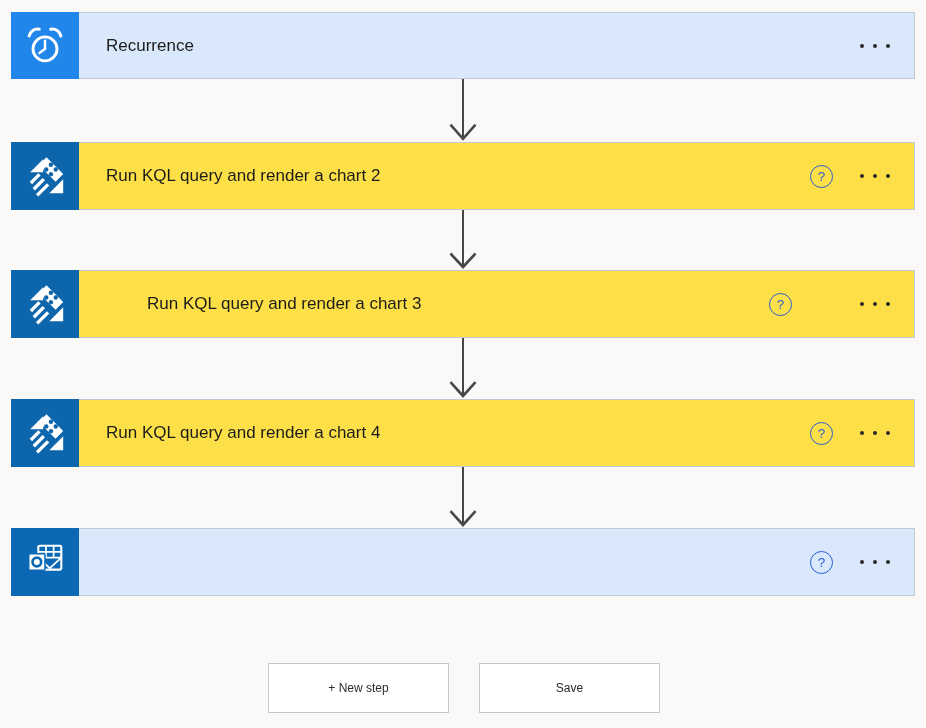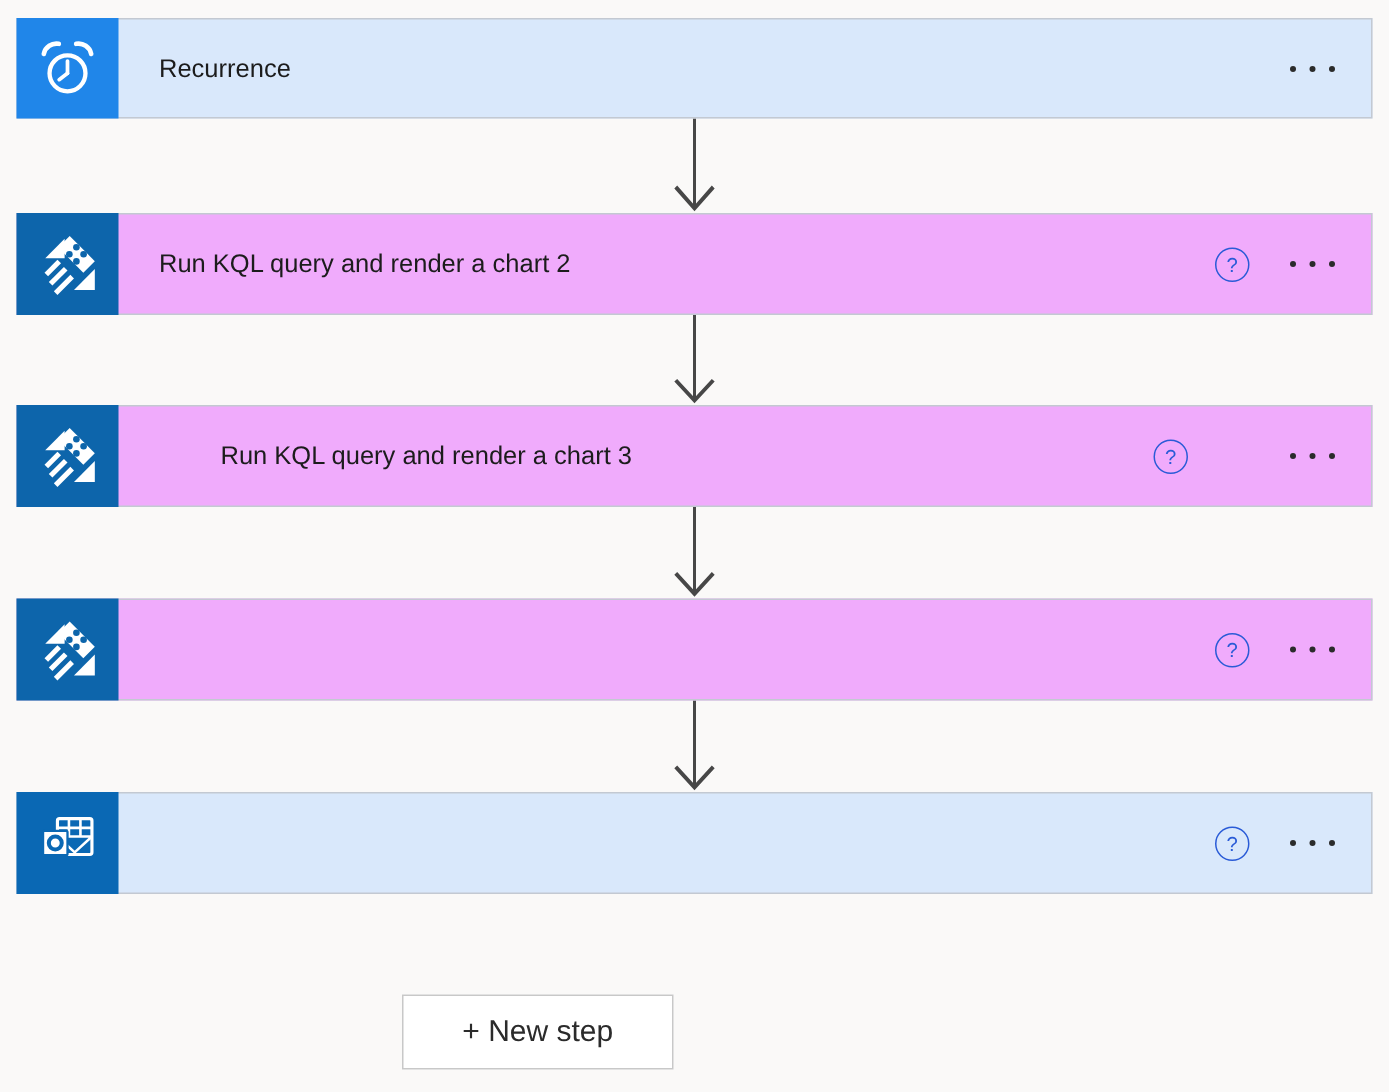--- a/index.html
+++ b/index.html
@@ -9,21 +9,21 @@
   }
   .canvas{position:absolute;left:0;top:0;width:926px;height:728px;padding-left:28px;}
 
   
   .step{
     position:absolute;left:11px;width:904px;height:68px;
     display:flex;align-items:stretch;box-sizing:border-box;
     border:1px solid #c3c9d2;cursor:pointer;
   }
   .step.row-blue{background:#d9e8fb;}
-  .step.row-gray{background:#f0abfc;}
+  .step.row-gray{background:#fde047;}
   .icon-box{
     flex:0 0 68px;display:flex;align-items:center;justify-content:center;
     margin:-1px 0 -1px -1px;
   }
   .icon-box svg{display:block;}
   .step-title{
     display:flex;align-items:center;margin-left:27px;
     font-size:17px;color:#1c1c1c;white-space:nowrap;
   }
   .spacer{flex:1;}
@@ -40,21 +40,21 @@
   .dots i{width:4px;height:4px;border-radius:50%;background:#2b2b2b;display:block;}
 
   
   .arrow{position:absolute;left:441px;width:44px;pointer-events:none;}
   .arrow svg{display:block;width:100%;height:100%;}
 
   
   .btn{
     position:absolute;top:663px;width:181px;height:50px;background:#ffffff;
     border:1px solid #c8c8c8;font-family:"Liberation Sans", sans-serif;
-    font-size:20px;color:#2b2b2b;cursor:pointer;
+    font-size:12px;color:#2b2b2b;cursor:pointer;
   }
 </style>
 </head>
 <body>
 
 <div class="canvas">
 
   <div class="step row-blue" style="top:12px;height:67px;">
     <div class="icon-box" style="background:#2086e9;">
       <svg width="46" height="46" viewBox="0 0 48 48">
@@ -153,20 +153,21 @@
         <circle cx="30.2" cy="12.3" r="2.3" fill="#0d65ab"></circle>
         <circle cx="25.3" cy="17.2" r="2.3" fill="#0d65ab"></circle>
         <circle cx="35.2" cy="17.2" r="2.3" fill="#0d65ab"></circle>
         <circle cx="30.2" cy="22.2" r="2.3" fill="#0d65ab"></circle>
         <path d="M28.5 42 L43 27.5 L43 42 Z" fill="#fff"></path>
         <path d="M8 30 L17 21 L19.5 23.5 L10.5 32.5 Z" fill="#fff"></path>
         <path d="M11 36.5 L21.5 26 L24 28.5 L13.5 39 Z" fill="#fff"></path>
         <path d="M14.5 43 L26 31.5 L28.5 34 L17 45.5 Z" fill="#fff"></path>
       </svg>
     </div>
+    <div class="step-title">Run KQL query and render a chart 4</div>
     <div class="spacer"></div>
     <div class="help">?</div>
     <div class="dots">
         <i></i>
         <i></i>
         <i></i>
       </div>
   </div>
 
   <div class="arrow" style="top:467px;height:61px;">
@@ -189,14 +190,15 @@
     <div class="spacer"></div>
     <div class="help">?</div>
     <div class="dots">
         <i></i>
         <i></i>
         <i></i>
       </div>
   </div>
 
   <button class="btn" style="left:268px;">+ New step</button>
+  <button class="btn" style="left:479px;">Save</button>
 
 </div>
 
 </body></html>

